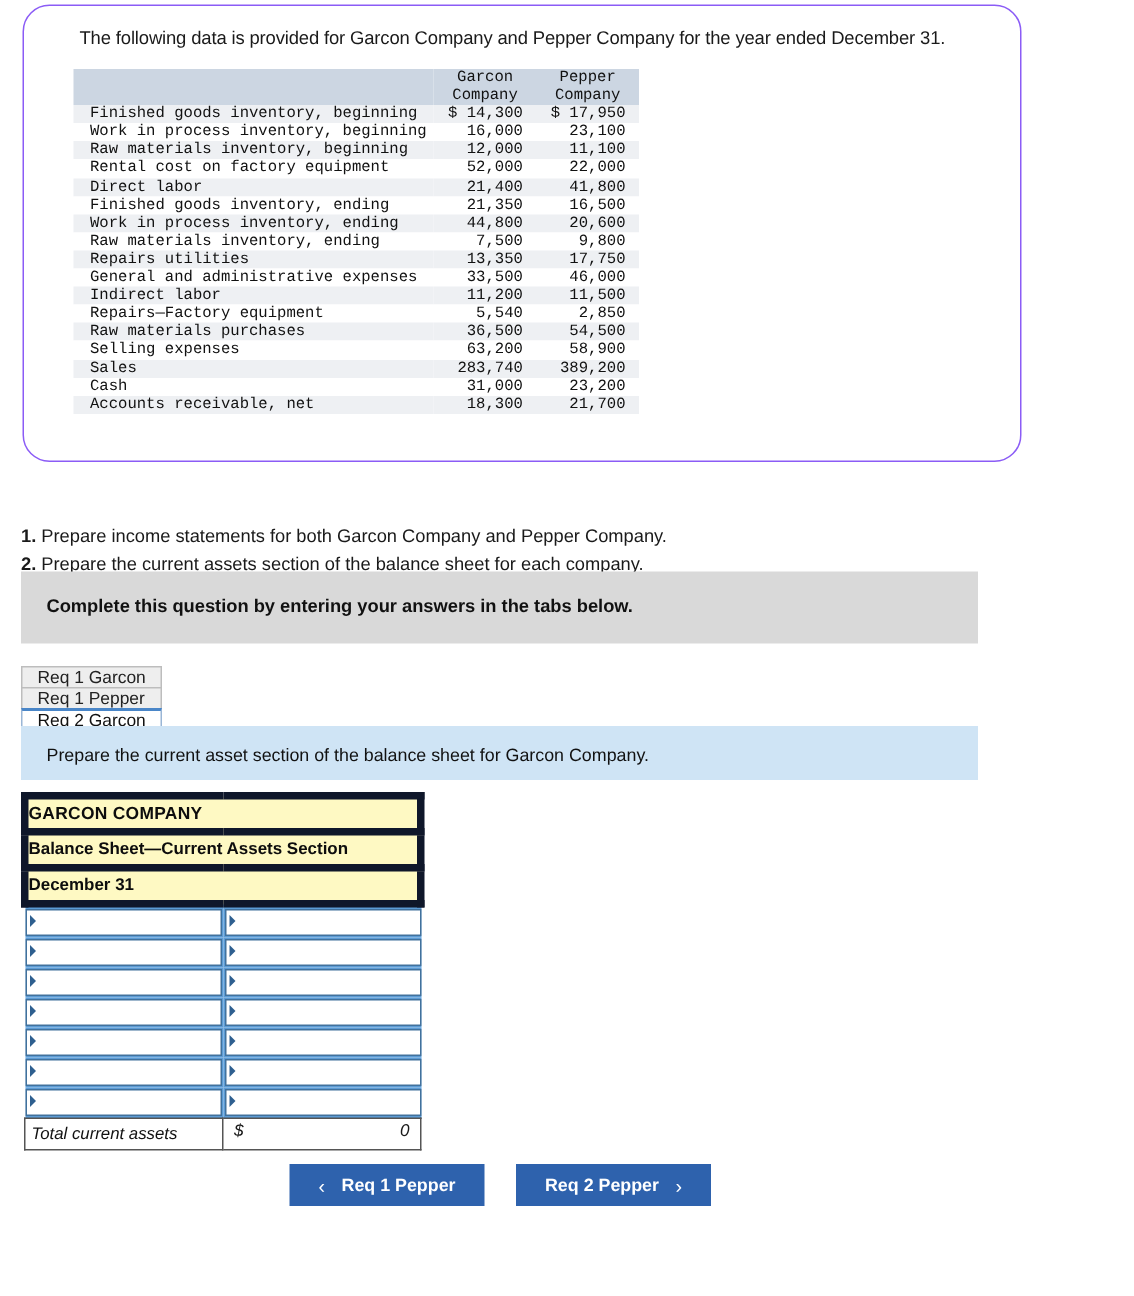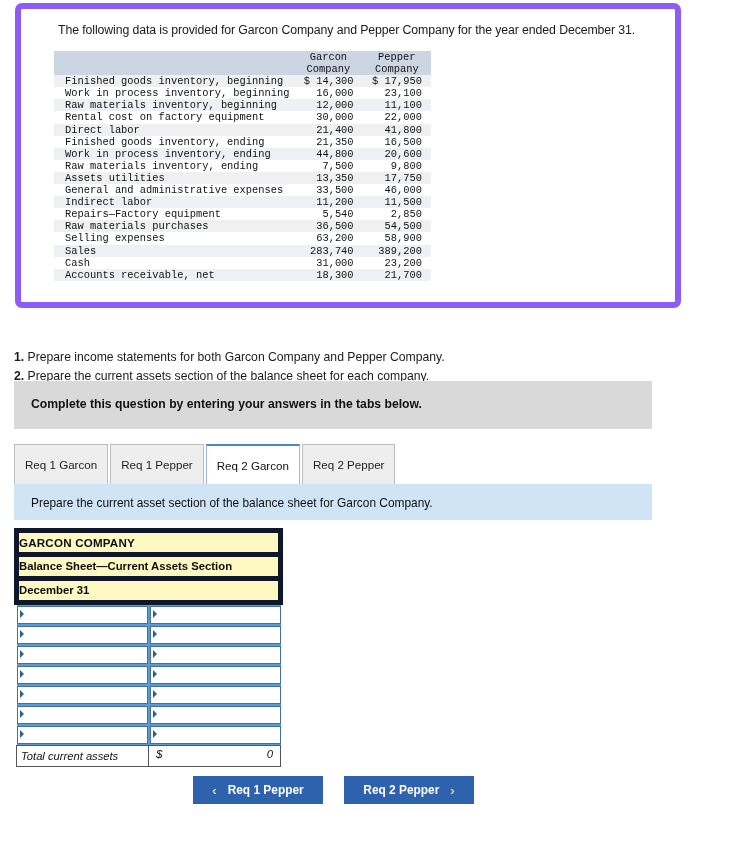--- a/index.html
+++ b/index.html
@@ -16,22 +16,22 @@
     overflow: hidden;
   }
 
   
   .data-card {
     position: absolute;
     left: 15px;
     top: 3px;
     width: 666px;
     height: 305px;
-    border: 6px solid #8b5cf6;
-    border-radius: 7px;
+    border: 1px solid #8b5cf6;
+    border-radius: 18px;
     box-sizing: border-box;
     background: #fff;
   }
   .intro-text {
     position: absolute;
     left: 37px;
     top: 14px;
     font-size: 12.3px;
     color: #1a1a1a;
     letter-spacing: -0.1px;
@@ -107,20 +107,21 @@
   }
 
   
   .tabrow {
     position: absolute;
     left: 14px;
     top: 444px;
     height: 40px;
     display: flex;
     align-items: flex-start;
+    flex-direction: column;
   }
   .tab {
     height: 40px;
     box-sizing: border-box;
     background: #eeeeee;
     border: 1px solid #bdbdbd;
     border-bottom: none;
     margin-right: 2px;
     display: flex;
     align-items: center;
@@ -290,21 +291,21 @@
           <td class="num">16,000</td>
           <td class="num">23,100</td>
         </tr>
         <tr class="odd">
           <td class="lbl">Raw materials inventory, beginning</td>
           <td class="num">12,000</td>
           <td class="num">11,100</td>
         </tr>
         <tr class="even">
           <td class="lbl">Rental cost on factory equipment</td>
-          <td class="num">30,000</td>
+          <td class="num">52,000</td>
           <td class="num">22,000</td>
         </tr>
         <tr class="odd">
           <td class="lbl">Direct labor</td>
           <td class="num">21,400</td>
           <td class="num">41,800</td>
         </tr>
         <tr class="even">
           <td class="lbl">Finished goods inventory, ending</td>
           <td class="num">21,350</td>
@@ -314,21 +315,21 @@
           <td class="lbl">Work in process inventory, ending</td>
           <td class="num">44,800</td>
           <td class="num">20,600</td>
         </tr>
         <tr class="even">
           <td class="lbl">Raw materials inventory, ending</td>
           <td class="num">7,500</td>
           <td class="num">9,800</td>
         </tr>
         <tr class="odd">
-          <td class="lbl">Assets utilities</td>
+          <td class="lbl">Repairs utilities</td>
           <td class="num">13,350</td>
           <td class="num">17,750</td>
         </tr>
         <tr class="even">
           <td class="lbl">General and administrative expenses</td>
           <td class="num">33,500</td>
           <td class="num">46,000</td>
         </tr>
         <tr class="odd">
           <td class="lbl">Indirect labor</td>

